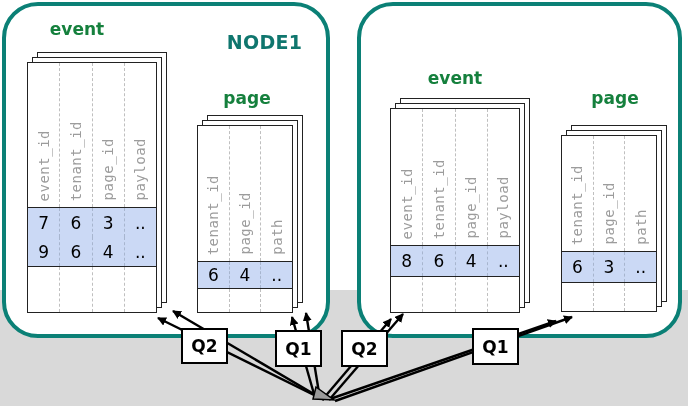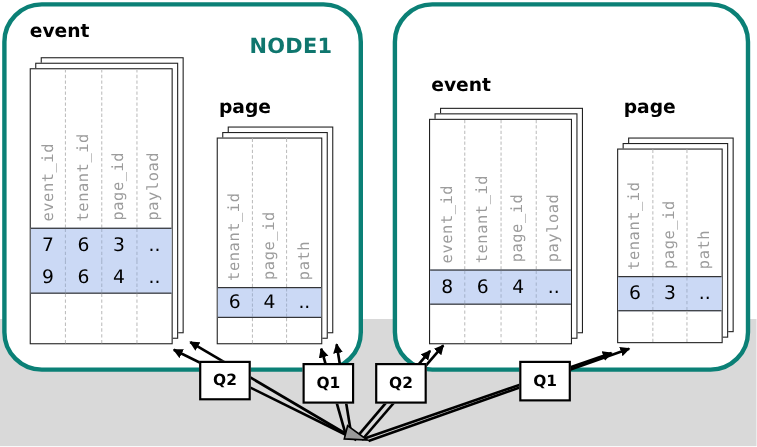--- a/index.html
+++ b/index.html
@@ -3,42 +3,42 @@
 <meta charset="utf-8">
 <style>
   html,body{margin:0;padding:0;background:#fff;}
   .canvas{position:relative;width:688px;height:406px;background:#ffffff;overflow:hidden;
           font-family:"DejaVu Sans",sans-serif;}
   .floor{position:absolute;left:0;top:290px;width:688px;height:116px;background:#D9D9D9;z-index:0;}
   .node{position:absolute;background:#ffffff;border:4px solid #0B8076;border-radius:36px;
         box-sizing:border-box;z-index:1;}
   .node-label{position:absolute;z-index:2;color:#0f766e;font-weight:bold;font-size:19px;
         text-align:center;letter-spacing:0.3px;}
-  .tbl-title{position:absolute;z-index:2;color:#000000;font-weight:bold;font-size:17px;text-align:left;}
+  .tbl-title{position:absolute;z-index:2;color:#15803d;font-weight:bold;font-size:17px;text-align:center;}
   .sheet{position:absolute;background:#fff;border:1.6px solid #222;box-sizing:border-box;z-index:2;}
   .tbl{position:absolute;background:#fff;border:1.6px solid #222;box-sizing:border-box;z-index:2;
        display:flex;flex-direction:column;}
   .hdr{display:flex;}
   .hcol{flex:1;display:flex;align-items:flex-end;justify-content:center;
         padding-bottom:6px;box-sizing:border-box;min-width:0;}
   .hcol:not(:last-child),.fcol:not(:last-child){border-right:1.5px dashed #BFBFBF;}
   .vtxt{writing-mode:vertical-rl;transform:rotate(180deg);
         font-family:"DejaVu Sans Mono",monospace;font-size:14px;color:#9C9C9C;
         line-height:1;letter-spacing:0.5px;}
   .hl{background:#CBD9F5;border-top:1.6px solid #222;border-bottom:1.6px solid #222;
       box-sizing:border-box;display:flex;flex-direction:column;}
   .hlrow{flex:1;display:flex;}
   .cell{flex:1;display:flex;align-items:center;justify-content:center;
         font-size:17px;color:#000;min-width:0;}
   .hlrow .cell:not(:last-child){border-right:1.5px dashed rgba(125,137,160,0.45);}
   .ftr{flex:1;display:flex;}
   .fcol{flex:1;}
   .qbox{position:absolute;z-index:4;background:#fff;border:2.2px solid #000;
         display:flex;align-items:center;justify-content:center;
-        font-weight:bold;font-size:14px;color:#000;box-sizing:border-box;}
+        font-weight:bold;font-size:17px;color:#000;box-sizing:border-box;}
   svg.arrows{position:absolute;left:0;top:0;z-index:3;pointer-events:none;}
 </style>
 </head>
 <body>
 
 <div class="canvas">
 
   <div class="floor"></div>
 
   <div class="node" style="left:2px;top:2px;width:328px;height:336px;"></div>

